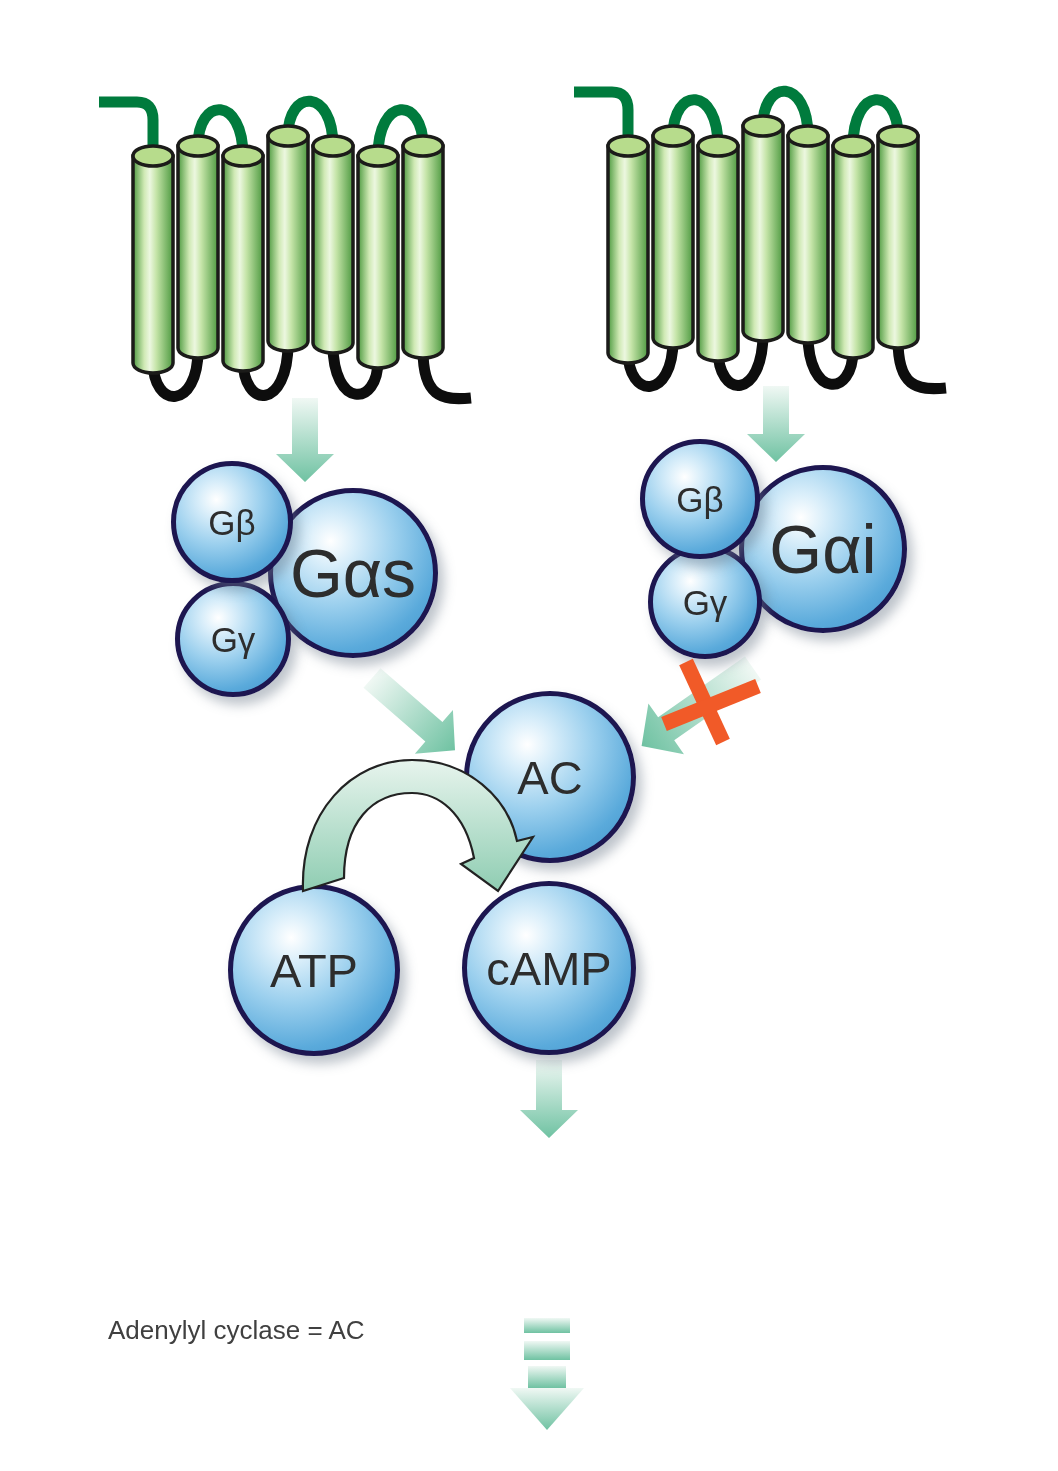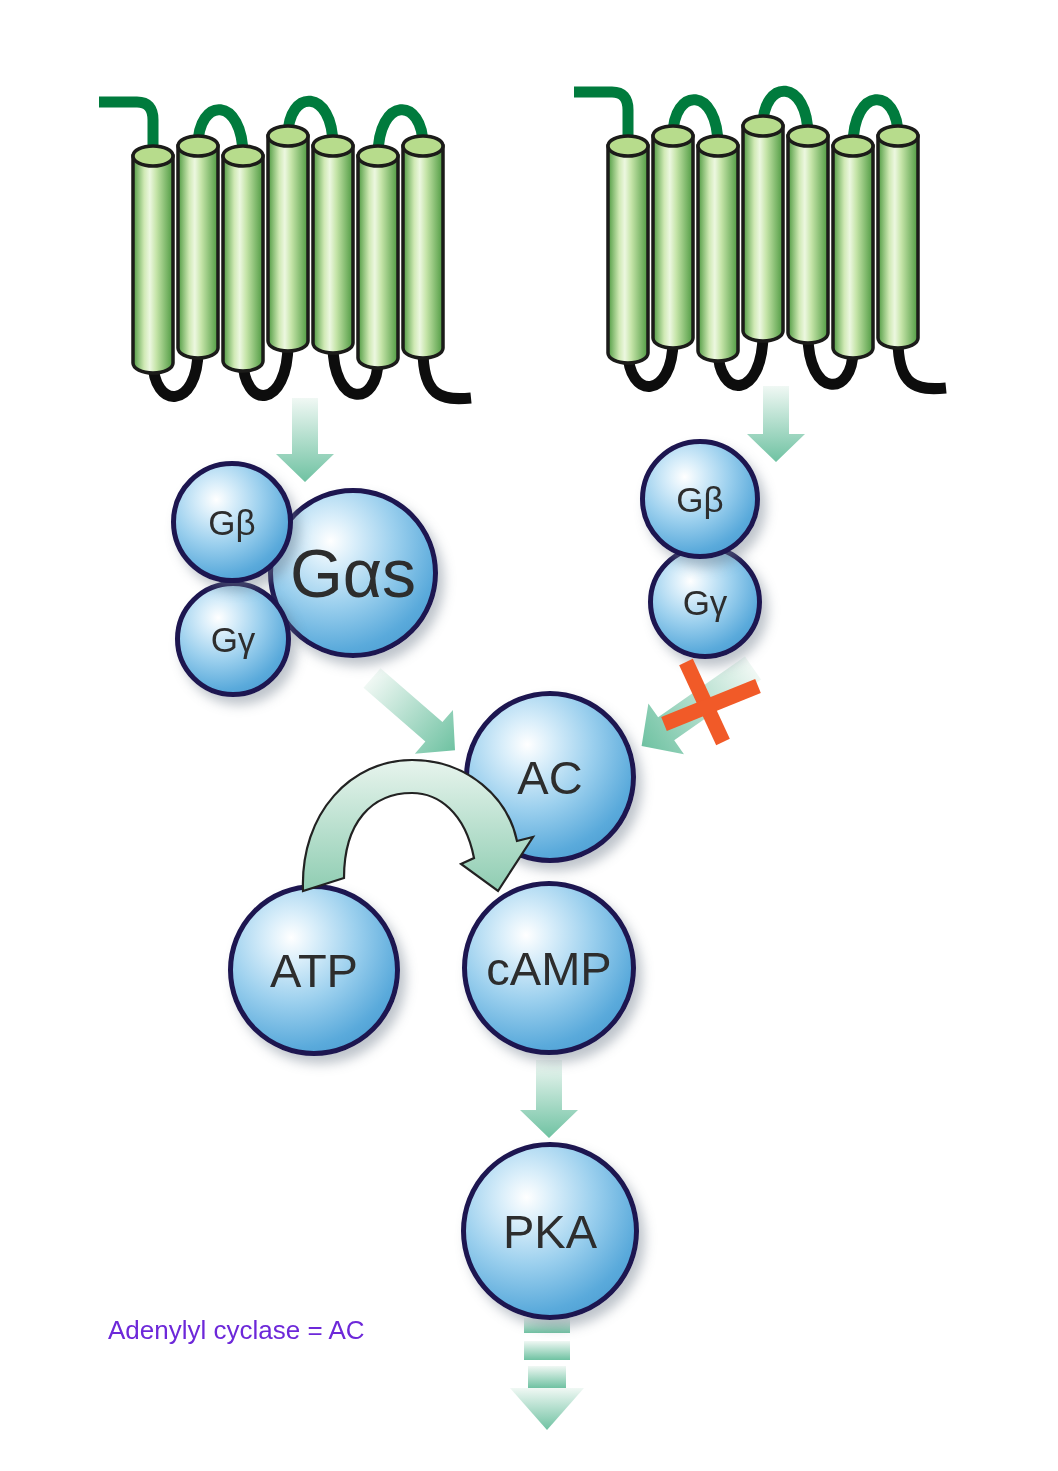--- a/index.html
+++ b/index.html
@@ -16,21 +16,21 @@
     background:radial-gradient(circle at 36% 30%, #ffffff 0%, #d9eefa 16%, #9cd0ee 42%, #5aaadb 72%, #3e90c8 100%);
     box-shadow:6px 8px 12px rgba(110,125,140,0.45);
     display:flex; align-items:center; justify-content:center;
   }
   .node span { color:#2d2d2d; line-height:1; }
   .fs-small  { font-size:35px; }
   .fs-galpha { font-size:68px; }
   .fs-mid    { font-size:47px; }
   #legend {
     position:absolute; left:108px; top:1312px; z-index:5;
-    color:#6d28d9; font-size:26px; line-height:36px;
+    color:#404040; font-size:26px; line-height:36px;
   }
   #legend p { margin:0; }
 </style>
 </head>
 <body>
 
 <div id="stage">
 
   <svg id="under" class="layer" viewBox="0 0 1058 1471">
     <defs>
@@ -114,38 +114,38 @@
   <div class="node" style="left:268px; top:488px; width:170px; height:170px;">
     <span class="fs-galpha">Gαs</span>
   </div>
   <div class="node" style="left:175px; top:581px; width:116px; height:116px;">
     <span class="fs-small">Gγ</span>
   </div>
   <div class="node" style="left:171px; top:461px; width:122px; height:122px;">
     <span class="fs-small">Gβ</span>
   </div>
 
+  <div class="node" style="left:739px; top:465px; width:168px; height:168px;">
+    <span class="fs-galpha">Gαi</span>
+  </div>
   <div class="node" style="left:648px; top:545px; width:114px; height:114px;">
     <span class="fs-small">Gγ</span>
   </div>
   <div class="node" style="left:640px; top:439px; width:120px; height:120px;">
     <span class="fs-small">Gβ</span>
   </div>
 
   <div class="node" style="left:228px; top:884px; width:172px; height:172px;">
     <span class="fs-mid">ATP</span>
   </div>
   <div class="node" style="left:464px; top:691px; width:172px; height:172px;">
     <span class="fs-mid">AC</span>
   </div>
   <div class="node" style="left:462px; top:881px; width:174px; height:174px;">
     <span class="fs-mid">cAMP</span>
-  </div>
-  <div class="node" style="left:461px; top:1142px; width:178px; height:178px;">
-    <span class="fs-mid">PKA</span>
   </div>
 
   <svg id="over" class="layer" viewBox="0 0 1058 1471">
     <defs>
       <linearGradient id="curveGrad" x1="0" y1="0" x2="0" y2="1">
         <stop offset="0" stop-color="#e7f4ed"></stop>
         <stop offset="1" stop-color="#8fcdb2"></stop>
       </linearGradient>
     </defs>
     <path d="M 303 891

